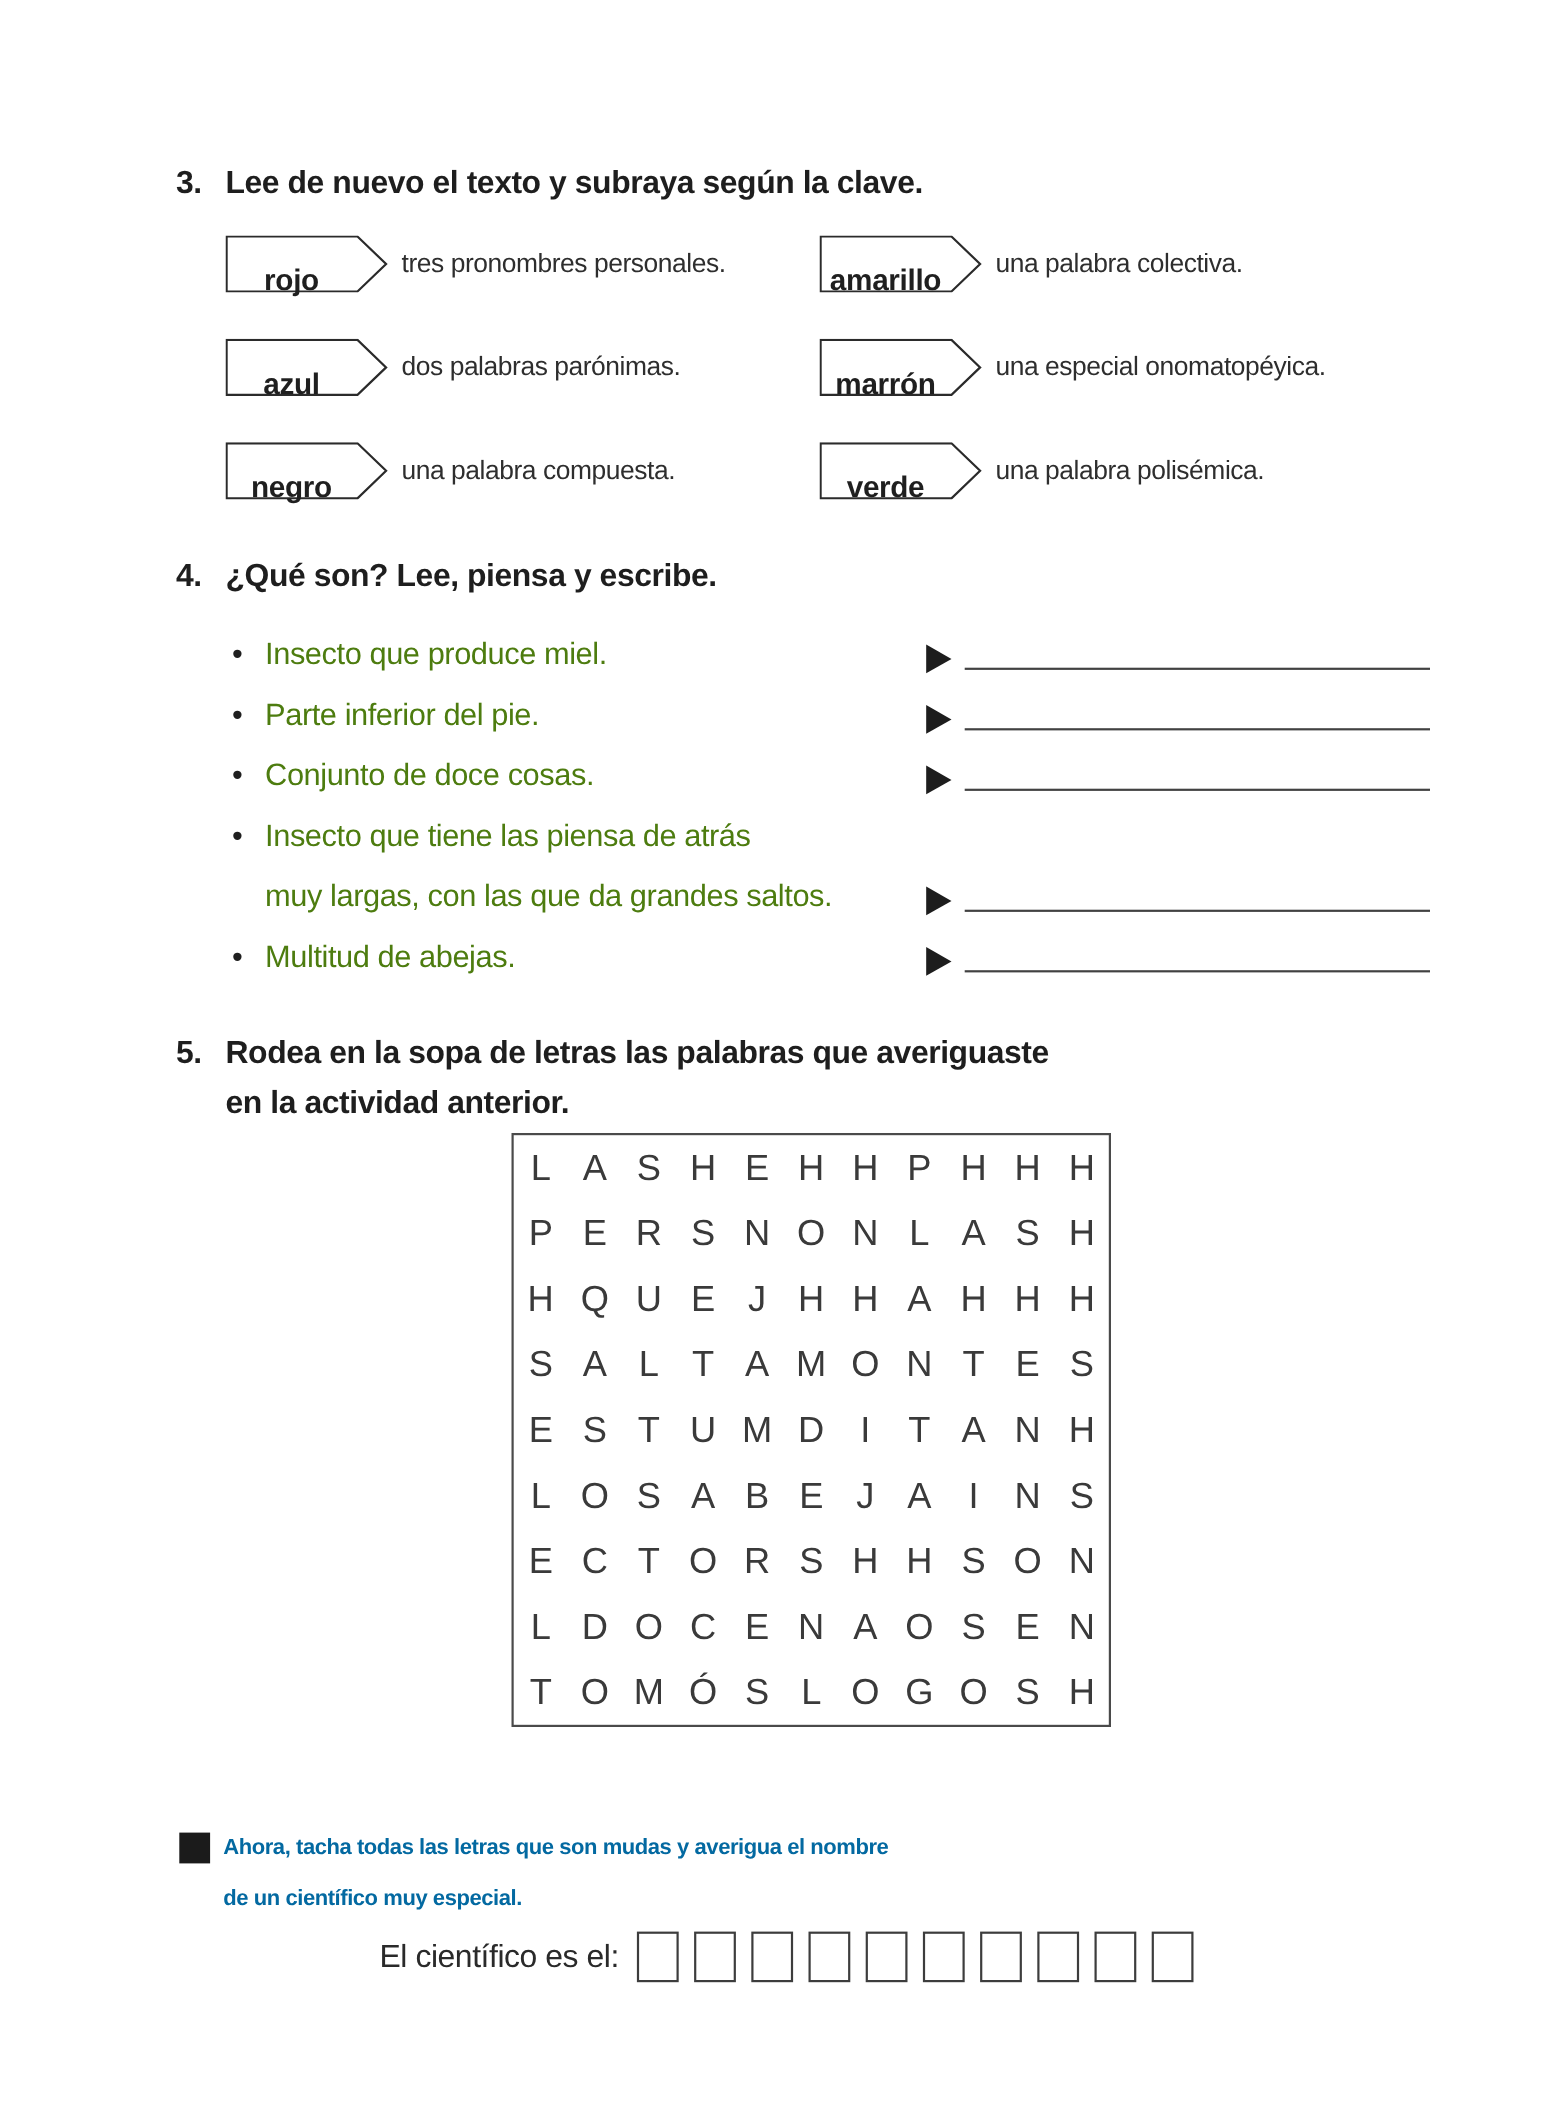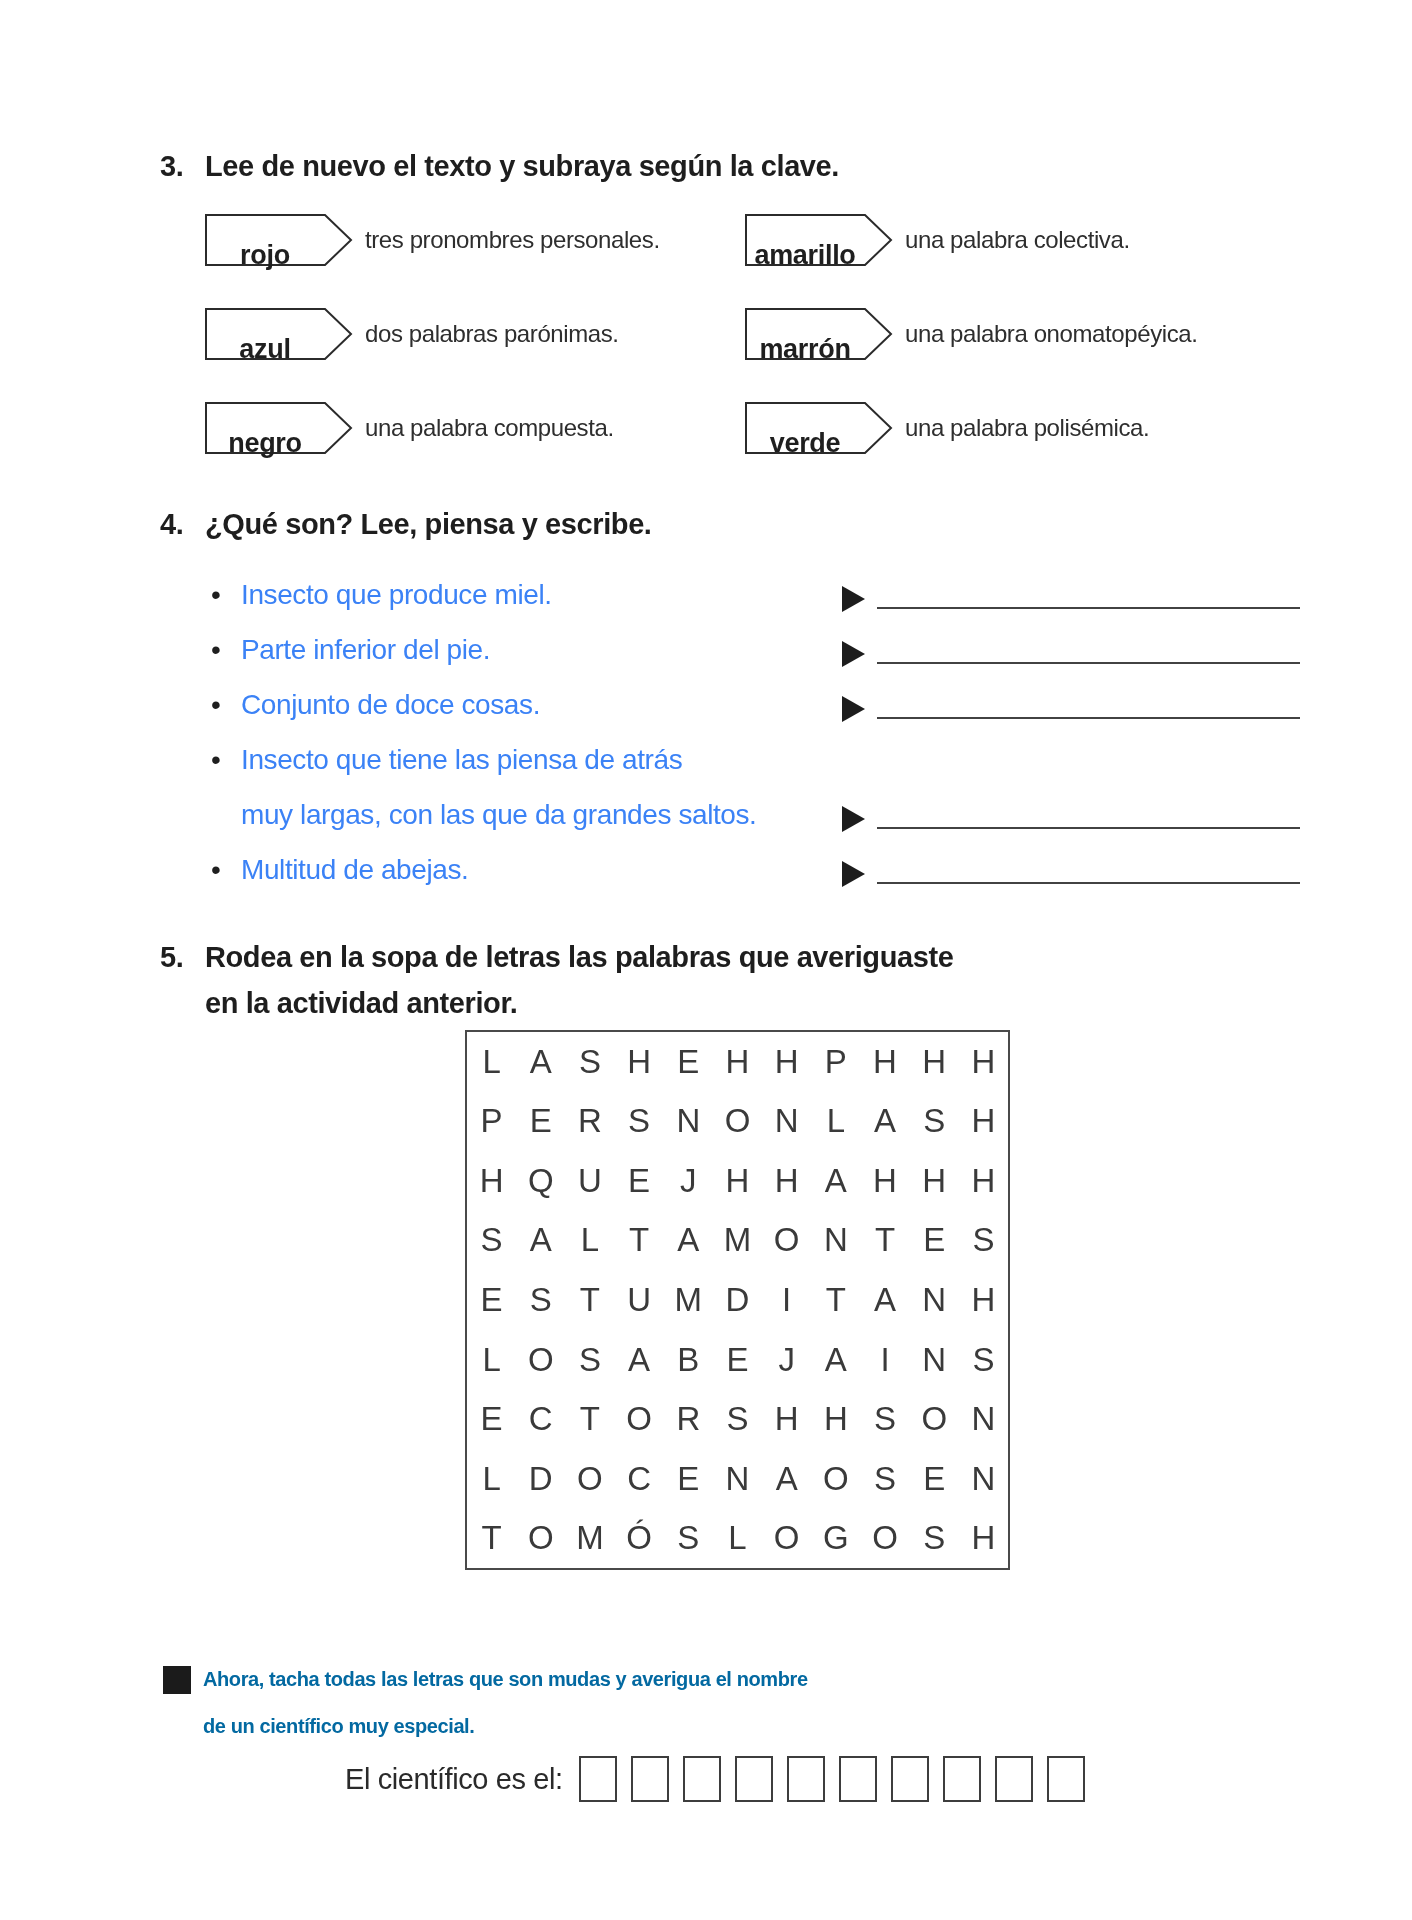--- a/index.html
+++ b/index.html
@@ -35,21 +35,21 @@
     position:absolute;left:0;top:15px;width:120px;height:52px;
     display:flex;align-items:center;justify-content:center;
     font-weight:bold;font-size:27px;letter-spacing:-0.3px;color:#1f1f1f;
   }
   .keydesc{margin-left:12px;font-size:24px;letter-spacing:-0.4px;color:#2e2e2e;white-space:nowrap;}
   
   .cluelist{position:absolute;left:205px;top:560px;width:1095px;}
   .clue-row{display:flex;align-items:flex-end;height:55px;}
   .bullet{flex:0 0 36px;width:36px;padding-left:6px;box-sizing:border-box;
           font-size:28px;color:#1f1f1f;line-height:40px;}
-  .clue-text{flex:1;font-size:28px;letter-spacing:-0.4px;color:#3b82f6;
+  .clue-text{flex:1;font-size:28px;letter-spacing:-0.4px;color:#4d7c0f;
              line-height:40px;white-space:nowrap;}
   .answer{display:flex;align-items:flex-end;flex:0 0 458px;}
   .arrow{width:0;height:0;margin-bottom:3px;
          border-top:13px solid transparent;border-bottom:13px solid transparent;
          border-left:23px solid #1d1d1d;}
   .ansline{width:423px;margin-left:12px;margin-bottom:6px;
            border-bottom:2px solid #424242;height:0;}
   
   .wordgrid{
     position:absolute;left:465px;top:1030px;width:545px;height:540px;
@@ -105,21 +105,21 @@
         </div>
         <span class="keydesc">dos palabras parónimas.</span>
       </div>
       <div class="keyitem">
         <div class="tag">
           <svg viewBox="0 0 148 52" width="148" height="52">
             <polygon points="1,1 120,1 146,26 120,51 1,51" fill="#ffffff" stroke="#2b2b2b" stroke-width="2"></polygon>
           </svg>
           <span class="taglabel">marrón</span>
         </div>
-        <span class="keydesc">una palabra onomatopéyica.</span>
+        <span class="keydesc">una especial onomatopéyica.</span>
       </div>
       <div class="keyitem">
         <div class="tag">
           <svg viewBox="0 0 148 52" width="148" height="52">
             <polygon points="1,1 120,1 146,26 120,51 1,51" fill="#ffffff" stroke="#2b2b2b" stroke-width="2"></polygon>
           </svg>
           <span class="taglabel">negro</span>
         </div>
         <span class="keydesc">una palabra compuesta.</span>
       </div>

